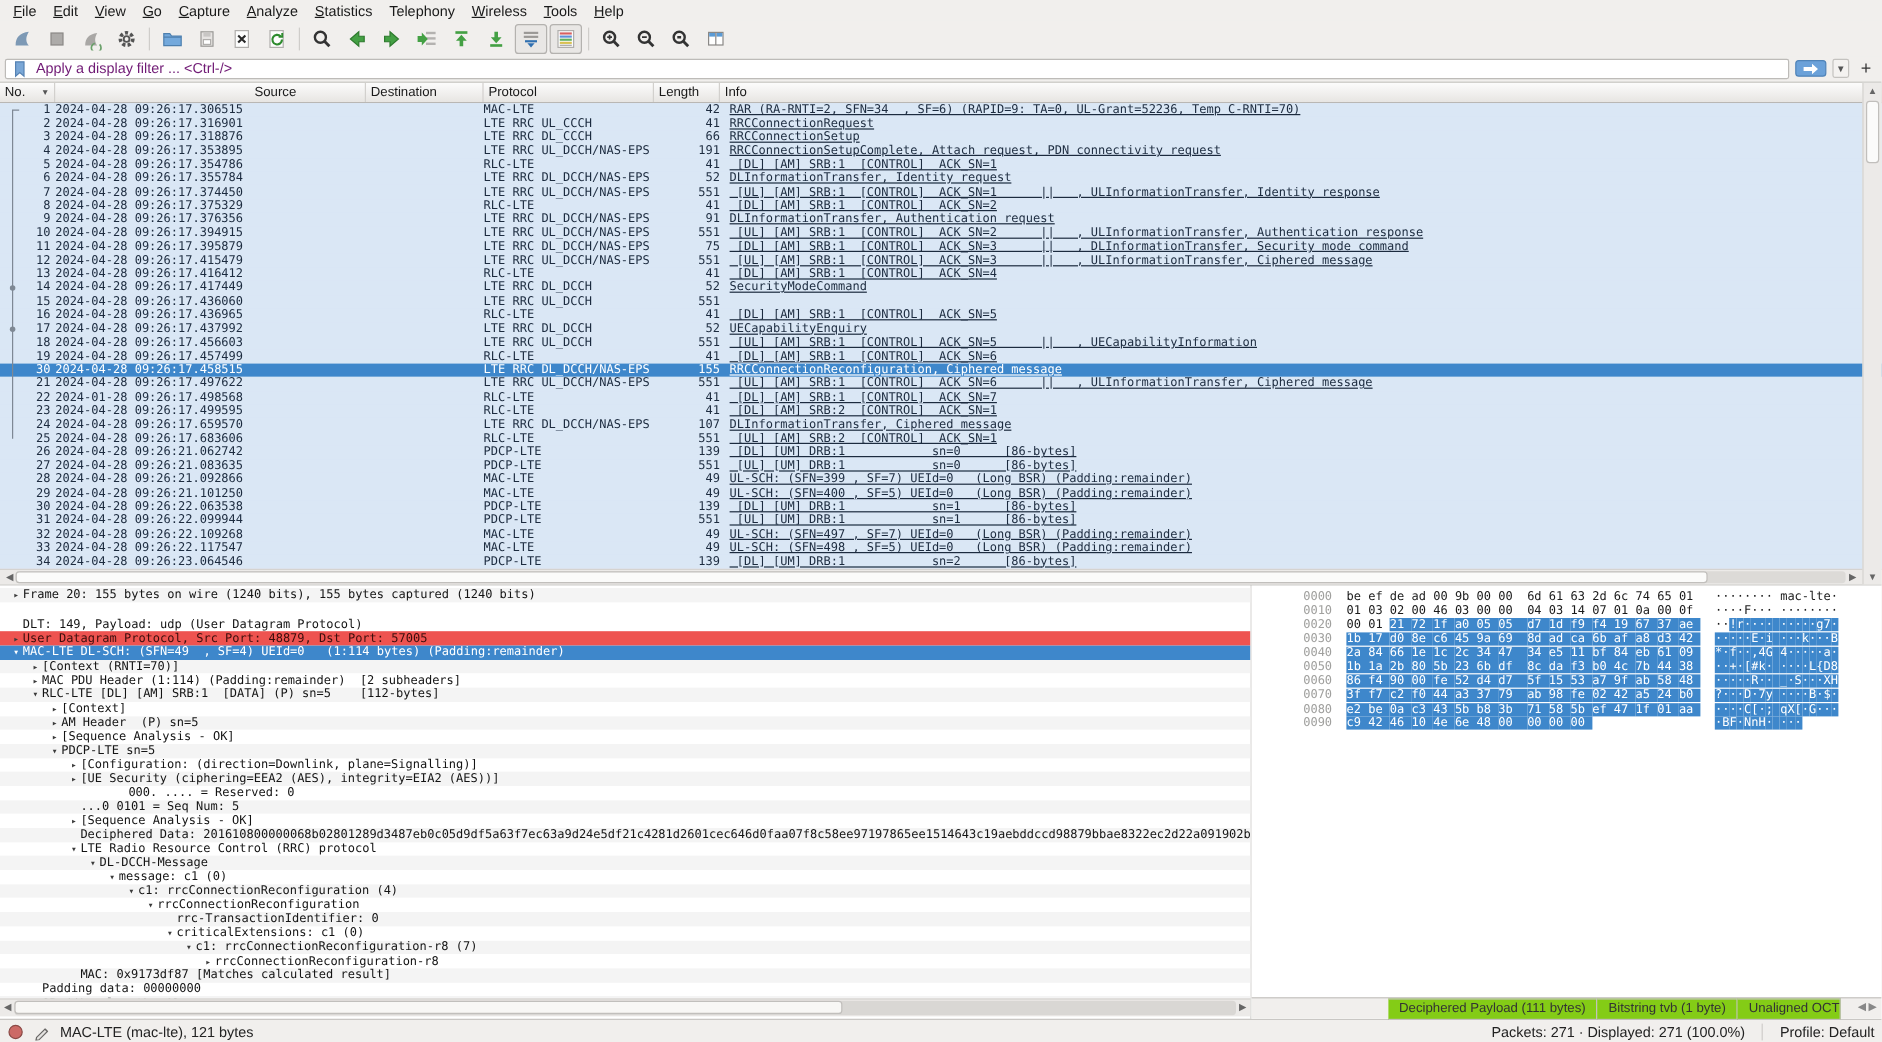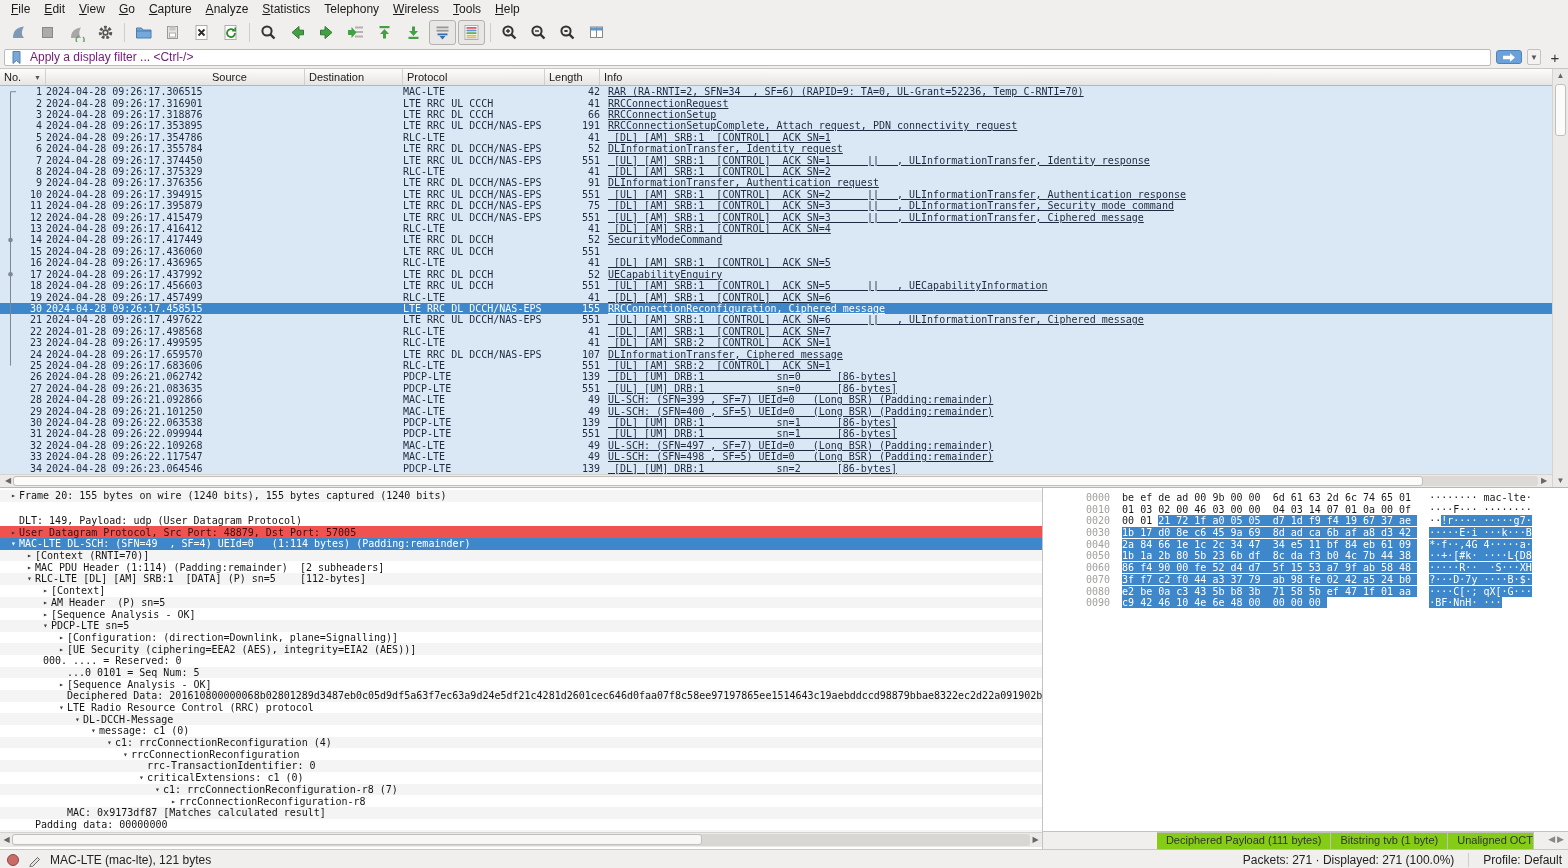--- a/index.html
+++ b/index.html
@@ -392,21 +392,21 @@
           <div class="d-row blue" style="padding-left: 8px;"><span class="d-arrow">▾</span><span>MAC-LTE DL-SCH: (SFN=49  , SF=4) UEId=0   (1:114 bytes) (Padding:remainder)</span></div>
           <div class="d-row alt" style="padding-left: 24px;"><span class="d-arrow">▸</span><span>[Context (RNTI=70)]</span></div>
           <div class="d-row" style="padding-left: 24px;"><span class="d-arrow">▸</span><span>MAC PDU Header (1:114) (Padding:remainder)  [2 subheaders]</span></div>
           <div class="d-row alt" style="padding-left: 24px;"><span class="d-arrow">▾</span><span>RLC-LTE [DL] [AM] SRB:1  [DATA] (P) sn=5    [112-bytes]</span></div>
           <div class="d-row" style="padding-left: 40px;"><span class="d-arrow">▸</span><span>[Context]</span></div>
           <div class="d-row alt" style="padding-left: 40px;"><span class="d-arrow">▸</span><span>AM Header  (P) sn=5</span></div>
           <div class="d-row" style="padding-left: 40px;"><span class="d-arrow">▸</span><span>[Sequence Analysis - OK]</span></div>
           <div class="d-row alt" style="padding-left: 40px;"><span class="d-arrow">▾</span><span>PDCP-LTE sn=5</span></div>
           <div class="d-row" style="padding-left: 56px;"><span class="d-arrow">▸</span><span>[Configuration: (direction=Downlink, plane=Signalling)]</span></div>
           <div class="d-row alt" style="padding-left: 56px;"><span class="d-arrow">▸</span><span>[UE Security (ciphering=EEA2 (AES), integrity=EIA2 (AES))]</span></div>
-          <div class="d-row" style="padding-left: 32px;"><span class="d-arrow"></span><span>000. .... = Reserved: 0</span></div>
+          <div class="d-row" style="padding-left: 56px; margin-left: 40px;"><span class="d-arrow"></span><span>000. .... = Reserved: 0</span></div>
           <div class="d-row alt" style="padding-left: 56px;"><span class="d-arrow"></span><span>...0 0101 = Seq Num: 5</span></div>
           <div class="d-row" style="padding-left: 56px;"><span class="d-arrow">▸</span><span>[Sequence Analysis - OK]</span></div>
           <div class="d-row alt" style="padding-left: 56px;"><span class="d-arrow"></span><span>Deciphered Data: 201610800000068b02801289d3487eb0c05d9df5a63f7ec63a9d24e5df21c4281d2601cec646d0faa07f8c58ee97197865ee1514643c19aebddccd98879bbae8322ec2d22a091902bd3e26</span></div>
           <div class="d-row" style="padding-left: 56px;"><span class="d-arrow">▾</span><span>LTE Radio Resource Control (RRC) protocol</span></div>
           <div class="d-row alt" style="padding-left: 72px;"><span class="d-arrow">▾</span><span>DL-DCCH-Message</span></div>
           <div class="d-row" style="padding-left: 88px;"><span class="d-arrow">▾</span><span>message: c1 (0)</span></div>
           <div class="d-row alt" style="padding-left: 104px;"><span class="d-arrow">▾</span><span>c1: rrcConnectionReconfiguration (4)</span></div>
           <div class="d-row" style="padding-left: 120px;"><span class="d-arrow">▾</span><span>rrcConnectionReconfiguration</span></div>
           <div class="d-row alt" style="padding-left: 136px;"><span class="d-arrow"></span><span>rrc-TransactionIdentifier: 0</span></div>
           <div class="d-row" style="padding-left: 136px;"><span class="d-arrow">▾</span><span>criticalExtensions: c1 (0)</span></div>

